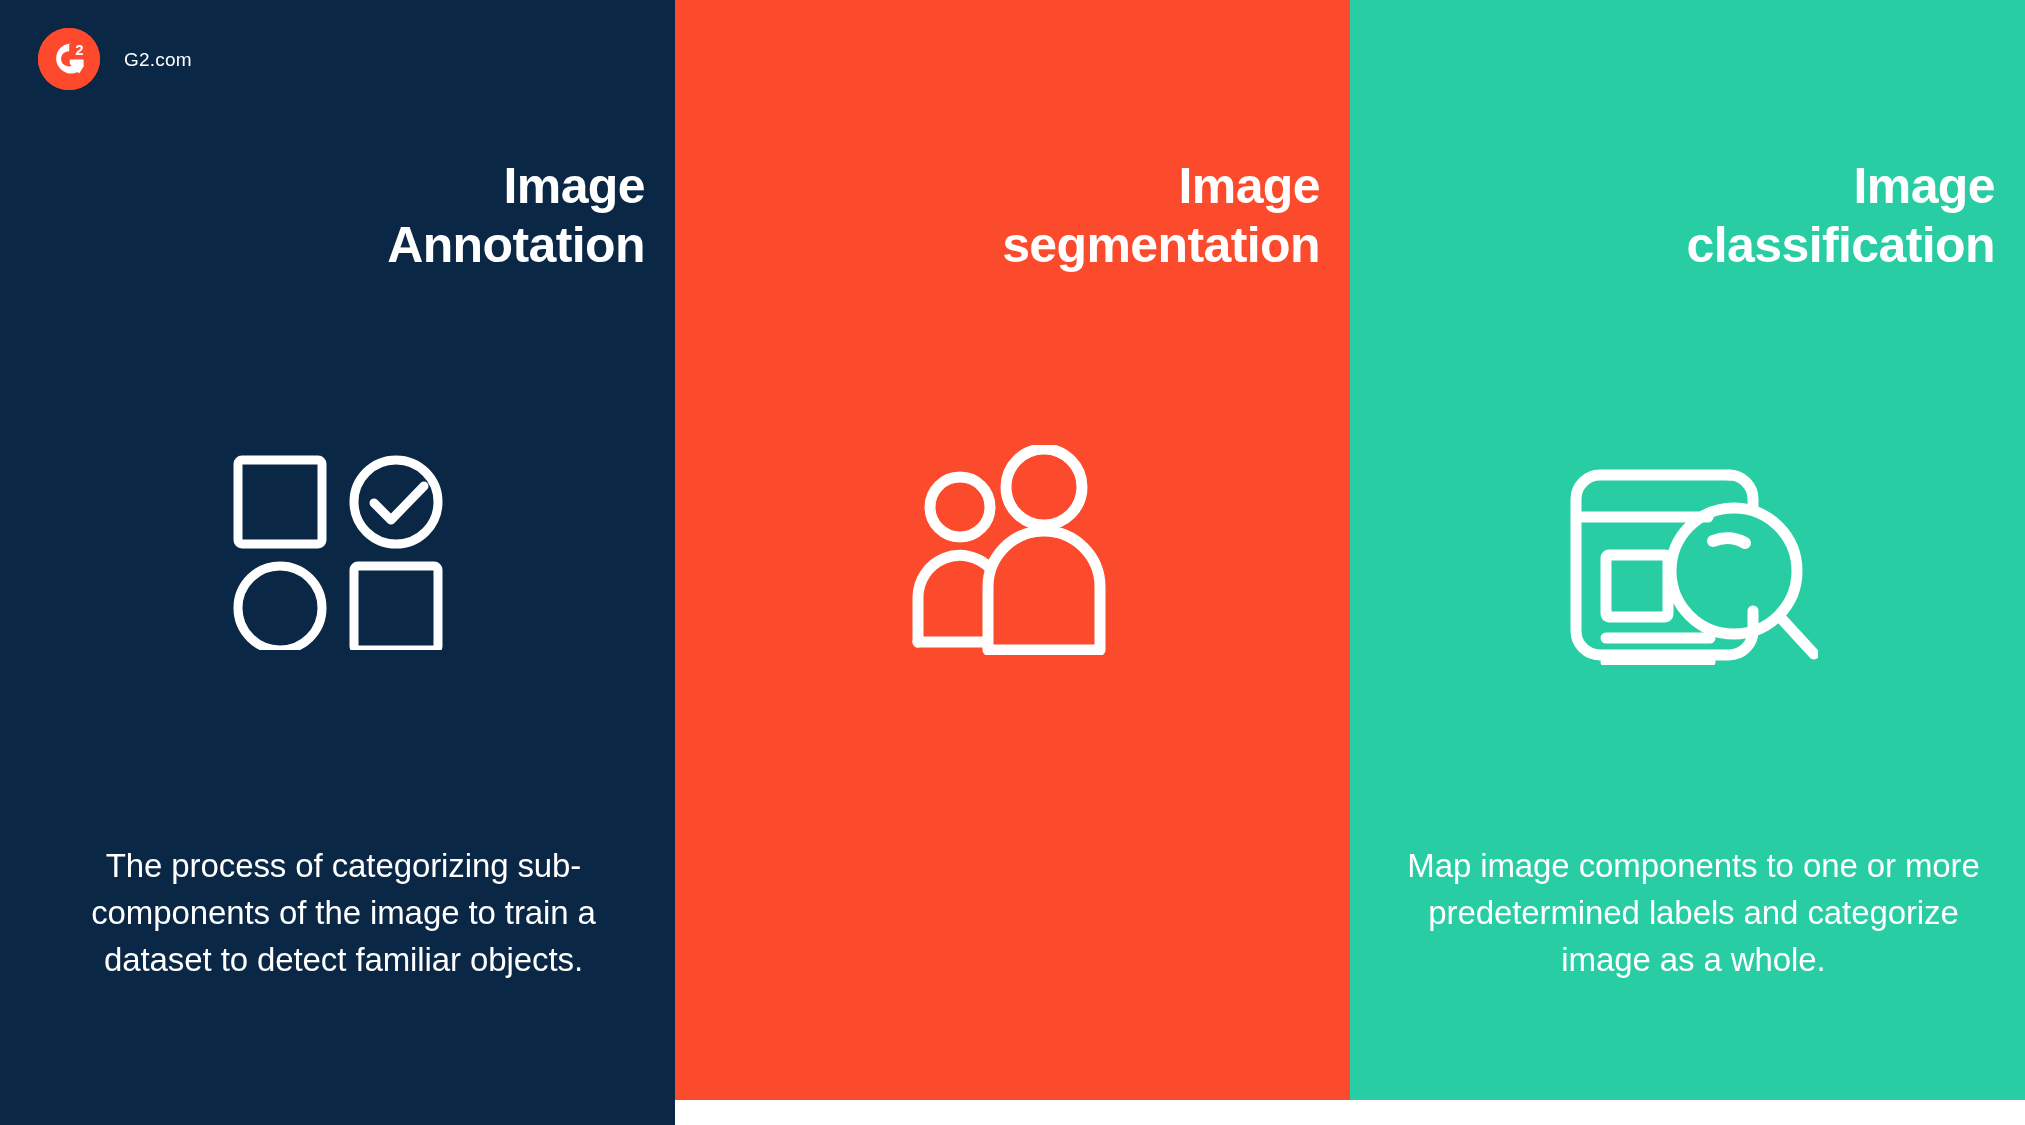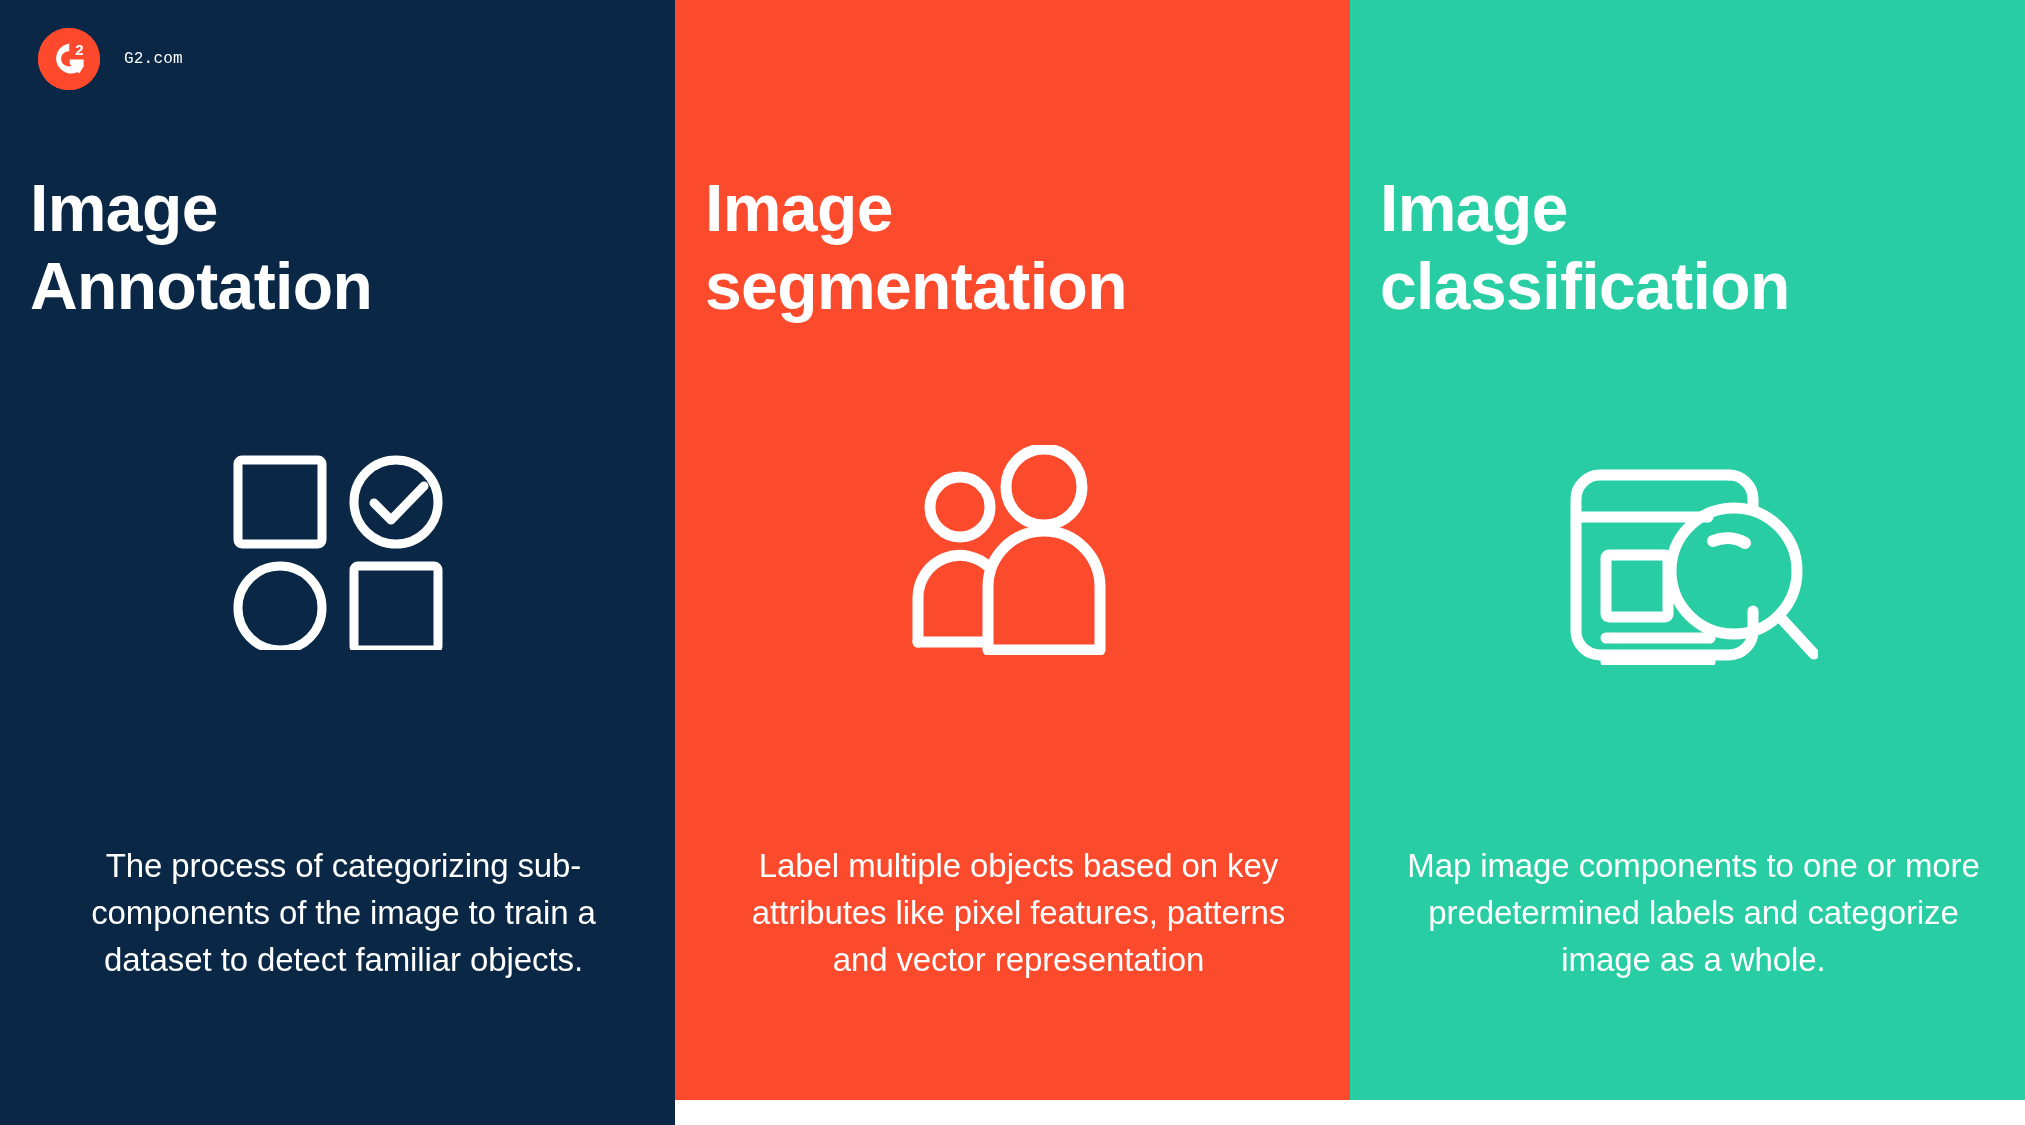--- a/index.html
+++ b/index.html
@@ -58,37 +58,36 @@
   .brand-logo {
     width: 62px;
     height: 62px;
     border-radius: 50%;
     background: #ff492c;
     display: block;
     flex: none;
   }
   .brand-name {
     color: #ffffff;
-    font-size: 16px;
+    font-size: 19px;
     font-weight: 400;
     letter-spacing: 0.2px;
     line-height: 1;
     white-space: nowrap;
-    font-family: Liberation Mono, monospace;
   }
 
   
   .col-title {
     position: absolute;
     left: 0;
     right: 0;
     top: 115px;
-    text-align: left;
+    text-align: right;
     color: #ffffff;
-    font-size: 66px;
+    font-size: 50px;
     font-weight: 700;
     line-height: 1.18;
     letter-spacing: -0.6px;
     padding: 0 30px;
     box-sizing: border-box;
     white-space: pre-line;
   }
 
   
   .col-icon {
@@ -179,21 +178,20 @@
           <path d="M20 197 L20 152 a42 42 0 0 1 72 -29"></path>
           <path d="M20 197 L86 197"></path>
 
           <circle cx="146" cy="42" r="38"></circle>
 
           <path d="M90 205 L90 142 a56 56 0 0 1 112 0 L202 205 Z"></path>
         </g>
       </svg>
     </div>
 
-    <p class="col-body">Label multiple objects based on key attributes like pixel features, patterns and vector representation</p>
   </section>
 
   <section class="column column--classification">
 
     <h2 class="col-title">Image
 classification</h2>
 
     <div class="col-icon">
       <svg width="260" height="230" viewBox="0 0 260 230" aria-hidden="true">
         <g fill="none" stroke="#ffffff" stroke-width="11" stroke-linecap="round" stroke-linejoin="round">

